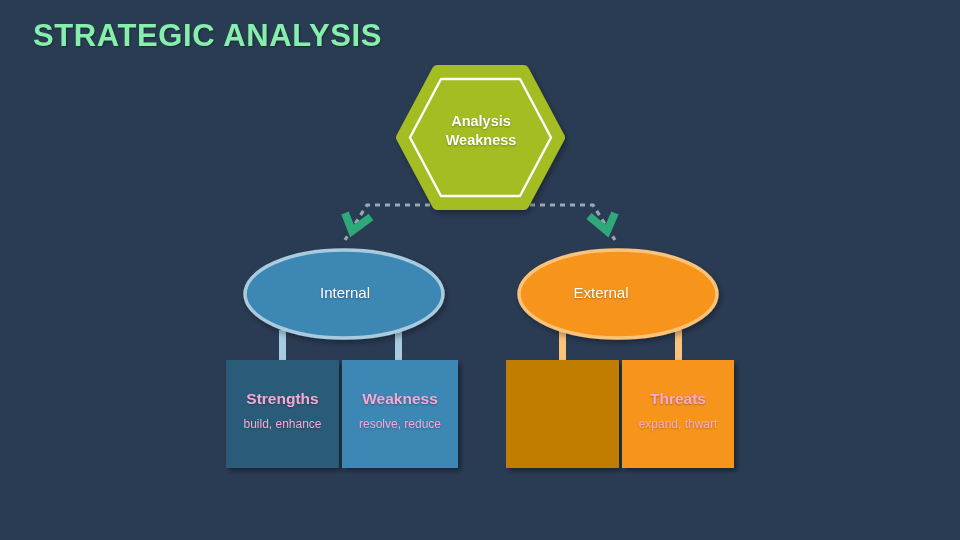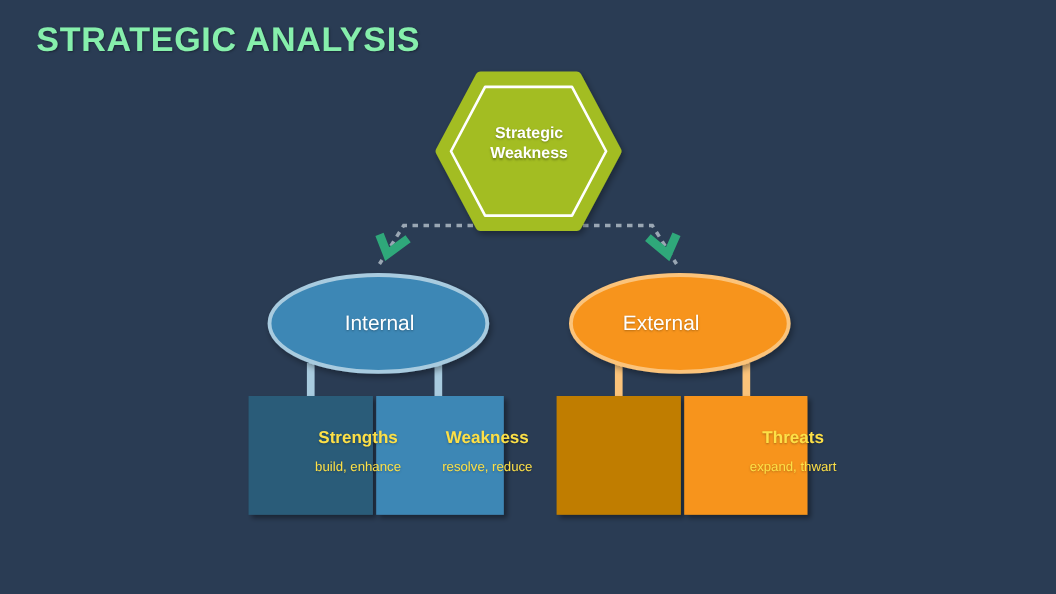--- a/index.html
+++ b/index.html
@@ -51,40 +51,39 @@
   }
   #hex-label {
     left: 420px;
     top: 112px;
     width: 122px;
     font-size: 14.5px;
     font-weight: bold;
     line-height: 19px;
   }
   .ellipse-label {
-    font-size: 19px;
+    font-size: 15px;
     font-weight: normal;
   }
   #ellipse-internal-label {
     left: 245px;
     top: 284px;
     width: 200px;
   }
   #ellipse-external-label {
     left: 519px;
     top: 284px;
     width: 164px;
   }
 
   .box-text {
     position: absolute;
     text-align: center;
-    color: #fde047;
+    color: #f9a8d4;
     pointer-events: none;
-    padding-left: 43px;
   }
   .box-title {
     font-size: 15.5px;
     font-weight: bold;
     text-shadow: 0 1px 2px rgba(0,0,0,0.30);
     white-space: nowrap;
   }
   .box-sub {
     font-size: 12px;
     font-weight: normal;
@@ -137,21 +136,21 @@
 
     <g>
       <rect x="226" y="360" width="113" height="108" fill="#2c5c79" filter="url(#boxshadow)"></rect>
       <rect x="342" y="360" width="116" height="108" fill="#3d87b5" filter="url(#boxshadow)"></rect>
       <rect x="506" y="360" width="113" height="108" fill="#c07d06" filter="url(#boxshadow)"></rect>
       <rect x="622" y="360" width="112" height="108" fill="#f7941d" filter="url(#boxshadow)"></rect>
     </g>
   </svg>
 
   <div class="shape-label" id="hex-label">
-    <div>Strategic</div>
+    <div>Analysis</div>
     <div>Weakness</div>
   </div>
 
   <div class="shape-label ellipse-label" id="ellipse-internal-label">Internal</div>
   <div class="shape-label ellipse-label" id="ellipse-external-label">External</div>
 
   <div class="box-text" style="left:226px; top:390px; width:113px;">
     <div class="box-title">Strengths</div>
     <div class="box-sub">build, enhance</div>
   </div>

